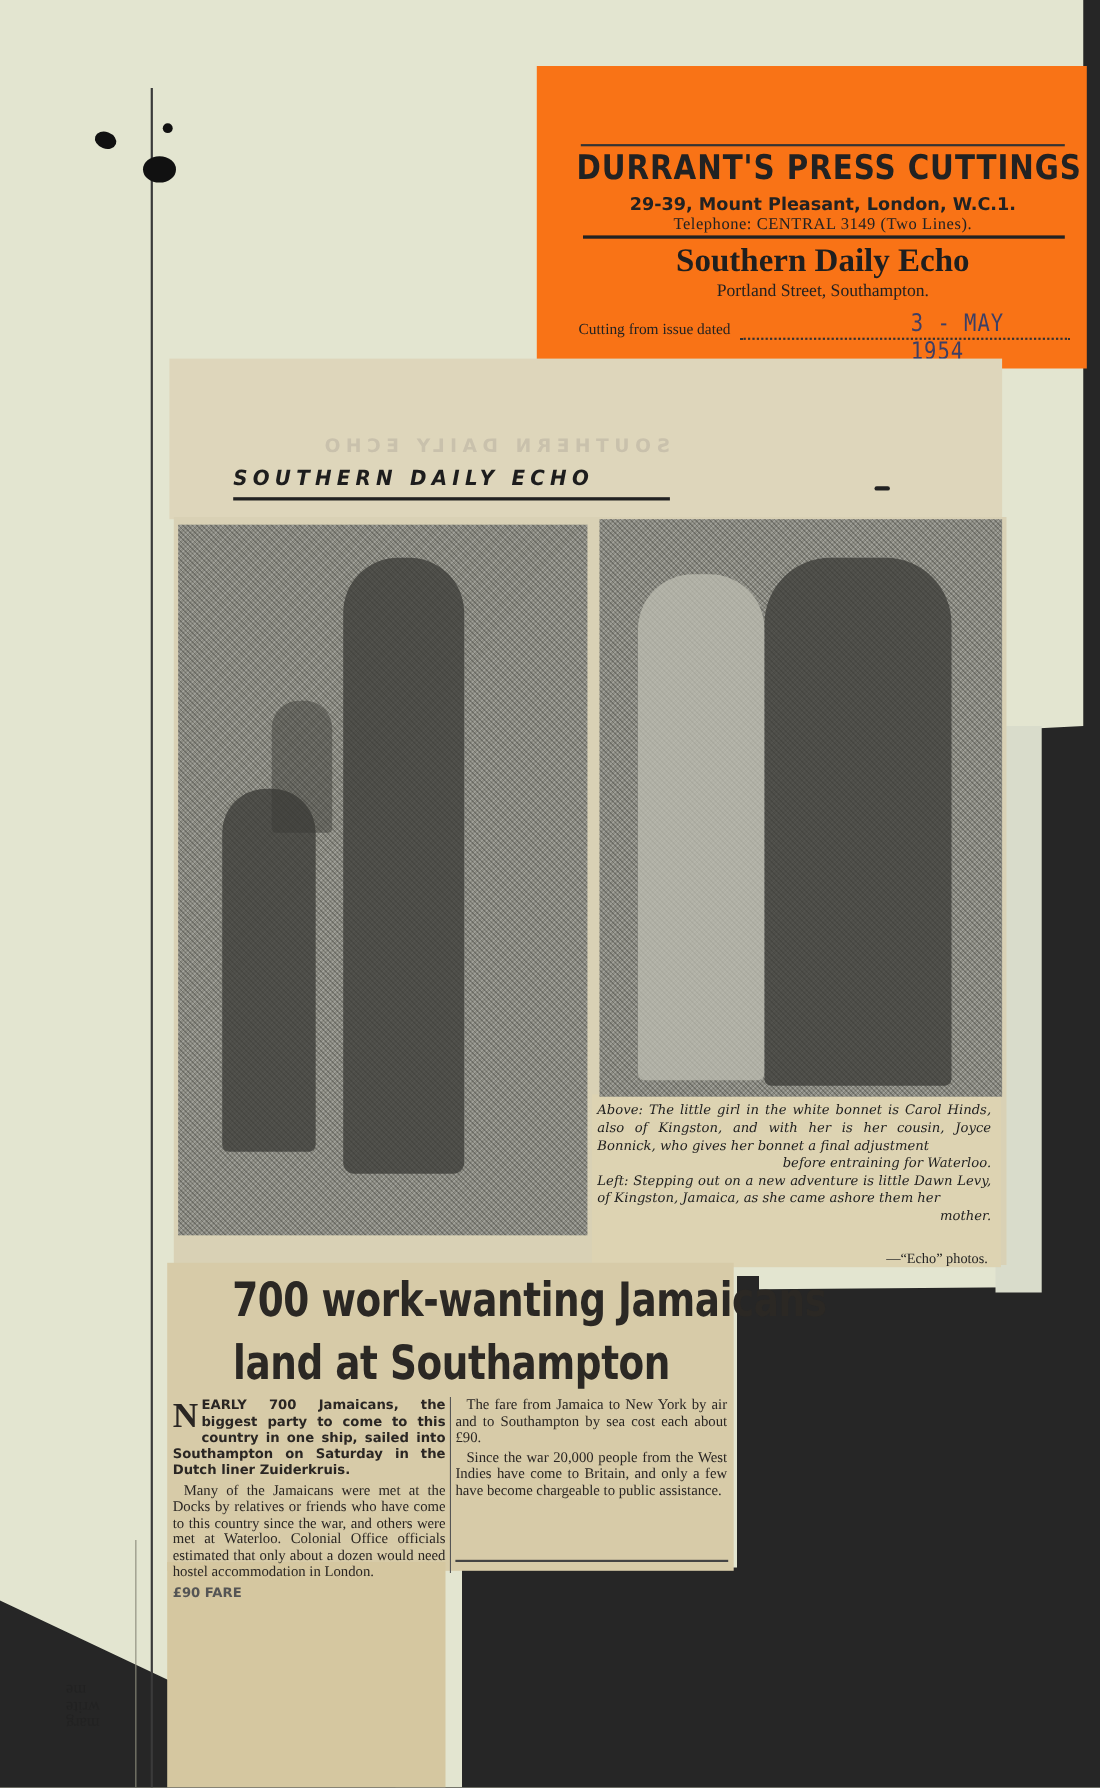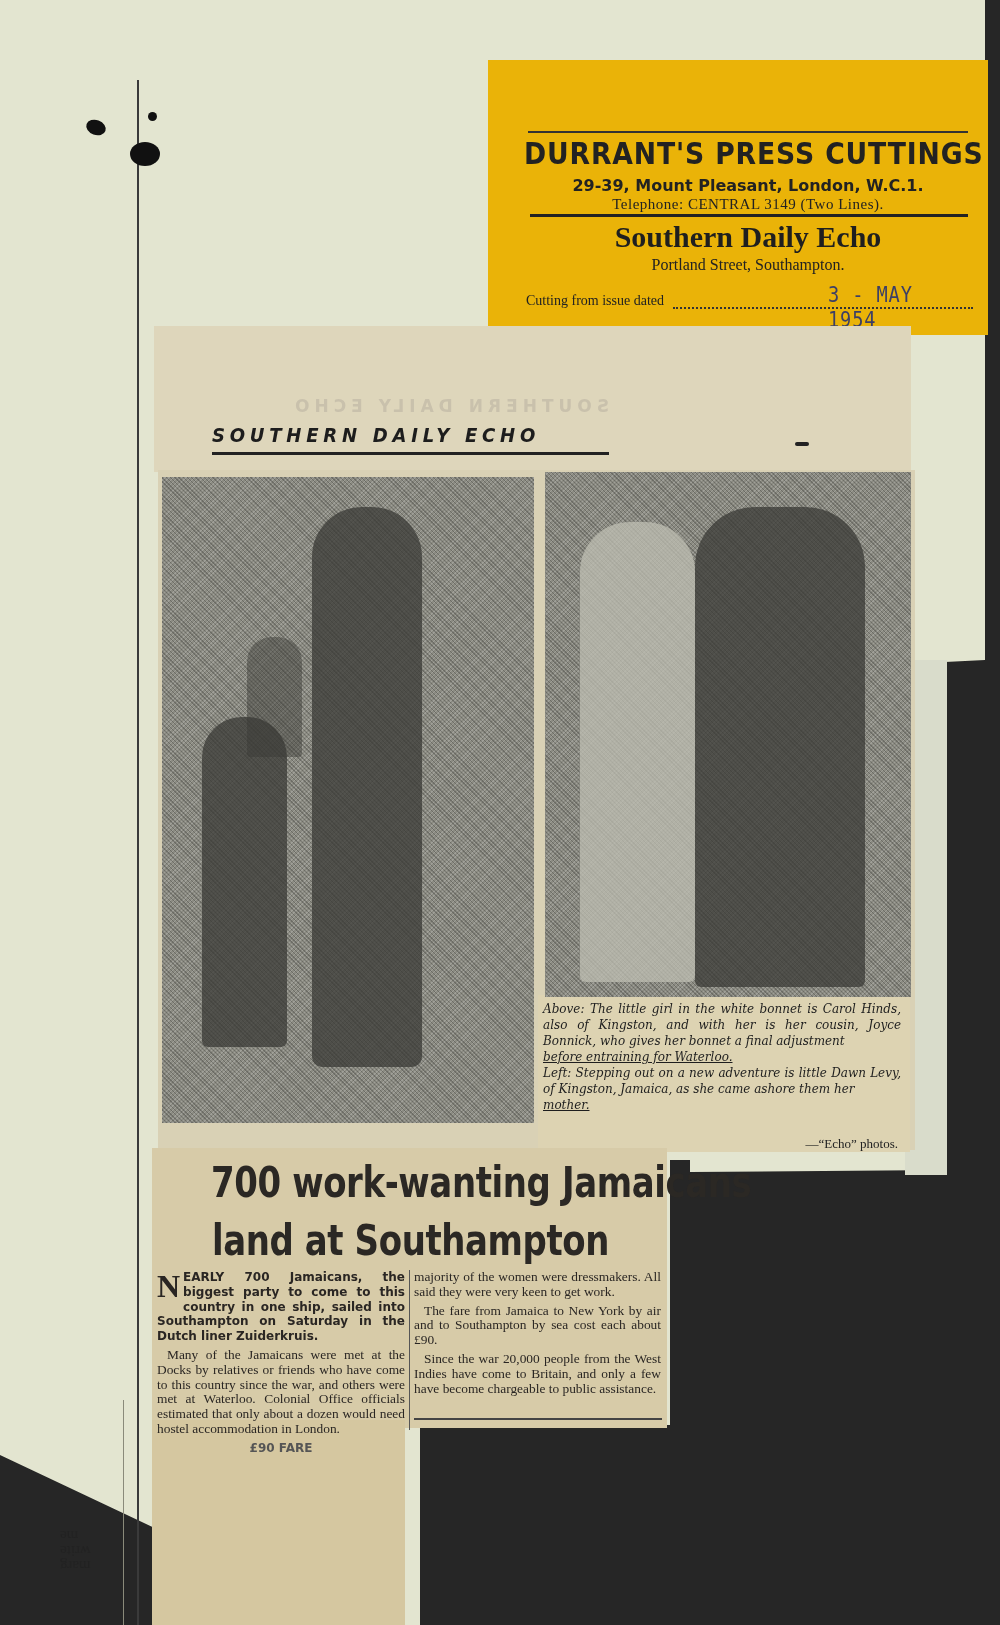--- a/index.html
+++ b/index.html
@@ -3,21 +3,21 @@
 <meta charset="utf-8">
 <style>
   html,body{margin:0;padding:0;}
   body{width:1000px;height:1625px;position:relative;overflow:hidden;background:#2a2a2a;font-family:"Liberation Serif",serif;}
   .bg-dark{position:absolute;inset:0;background:#262626;}
   .mount{position:absolute;left:0;top:0;width:1000px;height:1625px;background:#e3e5d0;
     clip-path:polygon(0 0,985px 0,985px 660px,945px 662px,945px 1170px,690px 1172px,690px 1160px,670px 1160px,670px 1425px,420px 1427px,420px 1625px,360px 1625px,0 1455px);}
   .vline{position:absolute;left:137px;top:80px;width:2px;height:1545px;background:#3a3a3a;}
   .vline2{position:absolute;left:123px;top:1400px;width:1px;height:225px;background:#8a8a7a;}
   .blot{position:absolute;background:#111;border-radius:50%;}
-  .durrant{position:absolute;left:488px;top:60px;width:500px;height:275px;background:#eab308;}
+  .durrant{position:absolute;left:488px;top:60px;width:500px;height:275px;background:#f97316;}
   .durrant .rule1{position:absolute;left:40px;right:20px;top:71px;height:2px;background:#333;}
   .durrant .rule2{position:absolute;left:42px;right:20px;top:154px;height:3px;background:#222;}
   .d-title{position:absolute;left:36px;top:75px;width:460px;text-align:center;font-family:"DejaVu Sans",sans-serif;font-weight:bold;font-size:31px;letter-spacing:1px;color:#222;transform:scaleX(0.86);transform-origin:left;white-space:nowrap;}
   .d-addr{position:absolute;left:40px;width:440px;top:116px;text-align:center;font-family:"DejaVu Sans",sans-serif;font-weight:bold;font-size:16px;color:#222;}
   .d-tel{position:absolute;left:40px;width:440px;top:136px;text-align:center;font-family:"Liberation Serif",serif;font-size:15px;color:#222;letter-spacing:.5px;}
   .d-paper{position:absolute;left:40px;width:440px;top:160px;text-align:center;font-family:"Liberation Serif",serif;font-weight:bold;font-size:30px;color:#1f1f1f;}
   .d-street{position:absolute;left:40px;width:440px;top:196px;text-align:center;font-family:"Liberation Serif",serif;font-size:16px;color:#222;}
   .d-cut{position:absolute;left:38px;top:233px;font-family:"Liberation Serif",serif;font-size:14px;color:#222;}
   .d-dots{position:absolute;left:185px;top:235px;width:300px;border-bottom:2px dotted #333;height:12px;}
   .d-date{position:absolute;left:340px;top:222px;font-family:"DejaVu Sans Mono",monospace;font-size:22px;color:#3c3f66;letter-spacing:1px;transform:scaleX(.85);transform-origin:left;}
@@ -32,33 +32,33 @@
   .masthead-rule{position:absolute;left:212px;top:452px;width:397px;height:3px;background:#222;}
   .masthead-ghost{position:absolute;left:212px;top:396px;font-family:"DejaVu Sans",sans-serif;font-weight:bold;font-size:17px;letter-spacing:5px;color:#b8b0a0;opacity:.55;transform:scale(-1,1) translateX(-397px);transform-origin:left;}
   .dash{position:absolute;left:795px;top:442px;width:14px;height:4px;background:#222;border-radius:2px;}
   .photo{position:absolute;background-color:#8b8b82;
      background-image:repeating-linear-gradient(45deg,rgba(0,0,0,.22) 0 1px,transparent 1px 3px),repeating-linear-gradient(-45deg,rgba(255,255,255,.18) 0 1px,transparent 1px 3px);}
   .photo-left{left:162px;top:477px;width:372px;height:646px;}
   .photo-right{left:545px;top:472px;width:366px;height:525px;}
   .fig{position:absolute;background:#3a3a36;opacity:.75;}
   .caption{position:absolute;left:543px;top:1001px;width:358px;font-family:"DejaVu Serif",serif;font-style:italic;font-size:12px;line-height:16px;color:#1e1e1e;text-align:justify;}
   .caption p{margin:0;}
-  .caption .c{text-align:left;text-decoration:underline;}
+  .caption .c{text-align:right;}
   .credit{position:absolute;right:102px;top:1136px;font-family:"Liberation Serif",serif;font-size:13px;color:#222;}
   .headline{position:absolute;left:158px;top:1153px;width:505px;text-align:center;font-family:"DejaVu Sans",sans-serif;font-weight:bold;color:#2b2824;font-size:43px;line-height:58px;transform:scaleX(.79);transform-origin:center;letter-spacing:-.5px;}
   .headline div{white-space:nowrap;}
   .col{position:absolute;font-family:"Liberation Serif",serif;font-size:13.4px;line-height:14.8px;color:#2a2623;text-align:justify;}
   .col p{margin:0 0 4px 0;text-indent:10px;}
   .col1{left:157px;top:1270px;width:248px;}
   .col2{left:414px;top:1270px;width:247px;}
   .col1 .lead{font-family:"DejaVu Sans",sans-serif;font-weight:bold;font-size:12px;line-height:14.8px;text-indent:0;}
   .dropcap{float:left;font-size:32px;line-height:28px;font-family:"Liberation Serif",serif;margin:2px 3px 0 0;}
   .col-divider{position:absolute;left:409px;top:1270px;width:1px;height:160px;background:#555;}
   .col2-rule{position:absolute;left:414px;top:1418px;width:248px;height:2px;background:#444;}
-  .subhead{text-align:center;font-weight:bold;font-family:"DejaVu Sans",sans-serif;font-size:12px;color:#555;margin-top:2px;}
+  .subhead{text-align:left;font-weight:bold;font-family:"DejaVu Sans",sans-serif;font-size:12px;color:#555;margin-top:2px;}
   .margin-note{position:absolute;left:60px;top:1528px;font-family:"Liberation Serif",serif;font-size:15px;line-height:15px;color:#222;transform:rotate(180deg);text-align:right;width:55px;}
 </style>
 </head>
 <body>
 
 <div class="bg-dark"></div>
 <div class="mount"></div>
 <div class="vline"></div>
 <div class="vline2"></div>
 
@@ -120,17 +120,16 @@
   <div>land at Southampton</div>
 </div>
 
 <div class="col-divider"></div>
 <div class="col col1">
   <p class="lead"><span class="dropcap">N</span><span>EARLY 700 Jamaicans, the biggest party to come to this country in one ship, sailed into Southampton on Saturday in the Dutch liner Zuiderkruis.</span></p>
   <p>Many of the Jamaicans were met at the Docks by relatives or friends who have come to this country since the war, and others were met at Waterloo. Colonial Office officials estimated that only about a dozen would need hostel accommodation in London.</p>
   <div class="subhead">£90 FARE</div>
 </div>
 <div class="col col2">
-  <p style="text-indent:0">majority of the women were dressmakers. All said they were very keen to get work.</p>
   <p>The fare from Jamaica to New York by air and to Southampton by sea cost each about £90.</p>
   <p>Since the war 20,000 people from the West Indies have come to Britain, and only a few have become chargeable to public assistance.</p>
 </div>
 <div class="col2-rule"></div>
 
 </body></html>

